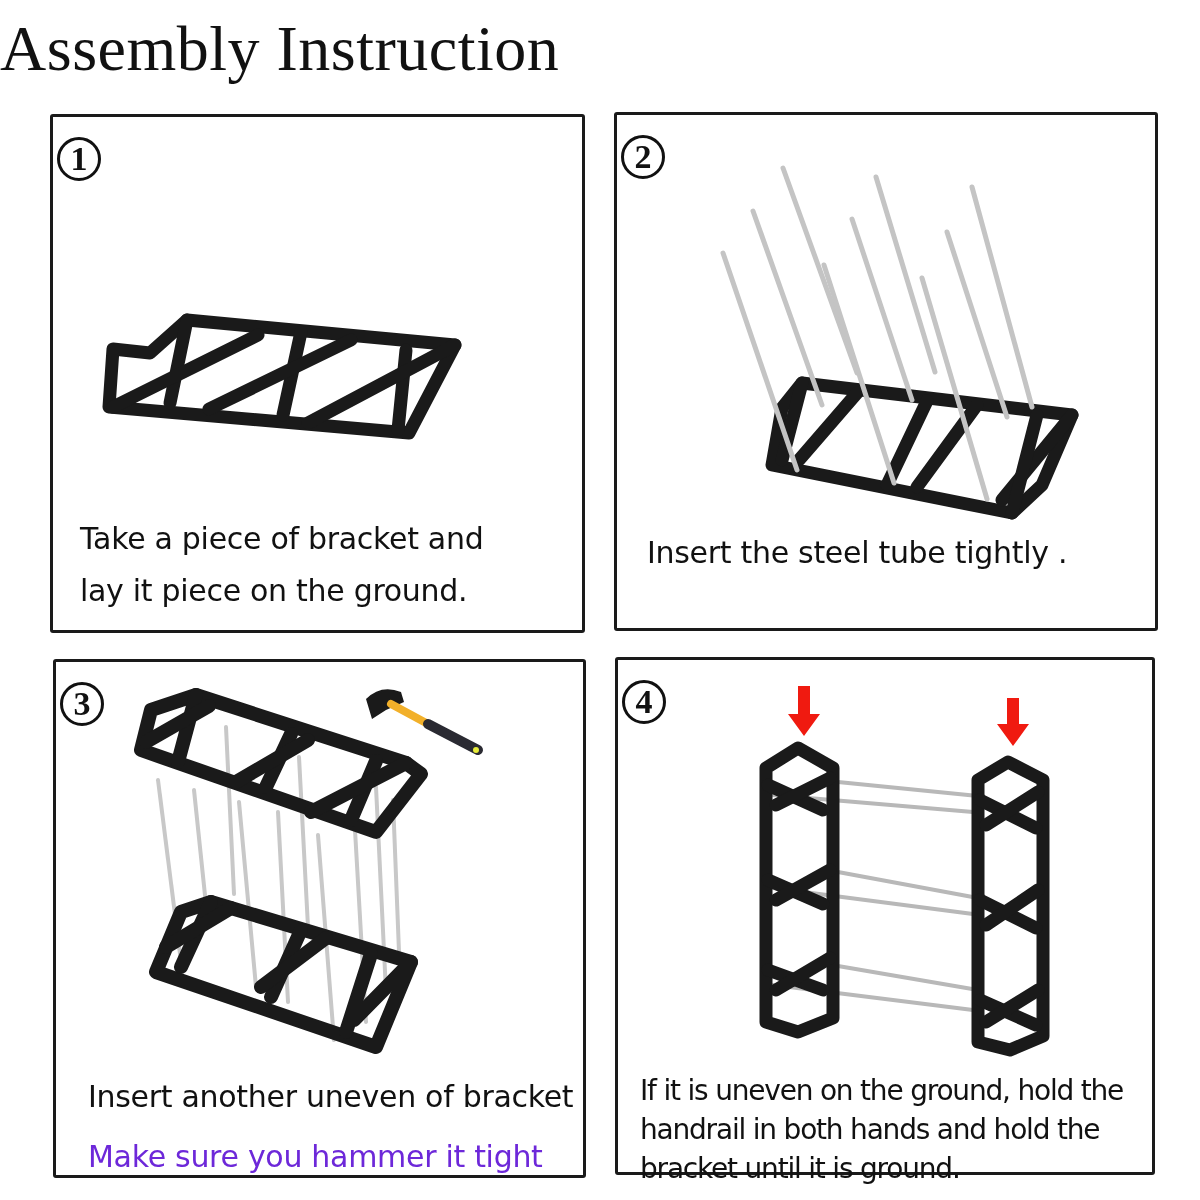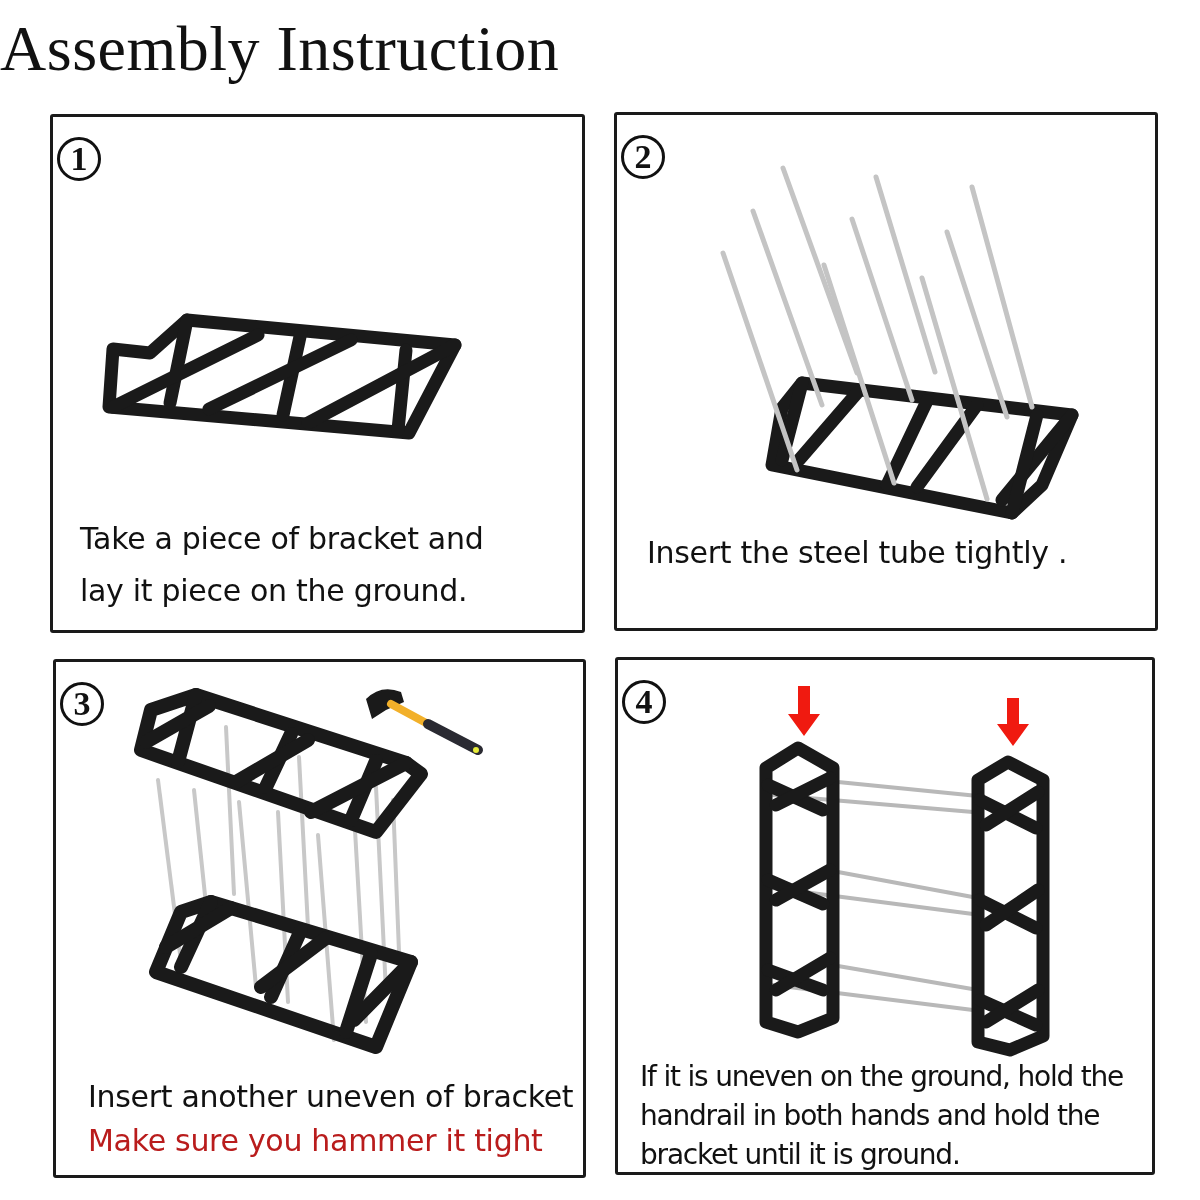--- a/index.html
+++ b/index.html
@@ -5,21 +5,21 @@
   html, body { margin: 0; padding: 0; background: #ffffff; }
   body { width: 1200px; height: 1200px; position: relative; overflow: hidden; font-family: "Liberation Sans", sans-serif; color: #111; }
   .title { position: absolute; left: 0; top: 12px; width: 1140px; text-align: left; font-family: "Liberation Serif", serif; font-size: 64px; color: #111; letter-spacing: 0.5px; }
   .panel { position: absolute; border: 3px solid #1a1a1a; border-radius: 3px; background: #fff; box-sizing: border-box; }
   #p1 { left: 50px; top: 114px; width: 535px; height: 519px; }
   #p2 { left: 614px; top: 112px; width: 544px; height: 519px; }
   #p3 { left: 53px; top: 659px; width: 533px; height: 519px; }
   #p4 { left: 615px; top: 657px; width: 540px; height: 518px; }
   .step-num { position: absolute; left: 4px; top: 20px; width: 44px; height: 44px; border: 3px solid #111; border-radius: 50%; box-sizing: border-box; font-family: "Liberation Serif", serif; font-size: 34px; font-weight: bold; line-height: 38px; text-align: center; }
   .caption { position: absolute; font-family: "DejaVu Sans", sans-serif; font-size: 30px; line-height: 52px; color: #111; white-space: nowrap; letter-spacing: -0.3px; }
-  .caption .red { color: #b91c1c; }
+  .caption .red { color: #6d28d9; margin-top: 16px; }
   svg.art { position: absolute; left: 0; top: 0; }
   .cap4 { font-family: "DejaVu Sans", sans-serif; font-size: 28px; line-height: 39px; letter-spacing: -1.2px; }
 </style>
 </head>
 <body>
 
 <div class="title">Assembly Instruction</div>
 
 <div class="panel" id="p1">
   <div class="step-num">1</div>
@@ -138,18 +138,18 @@
       <line x1="362" y1="240" x2="418" y2="268"></line>
       <line x1="420" y1="230" x2="368" y2="265"></line>
       <line x1="362" y1="340" x2="418" y2="365"></line>
       <line x1="420" y1="330" x2="368" y2="362"></line>
     </g>
     <g fill="#f01a10">
       <path d="M180 26 L192 26 L192 54 L202 54 L186 76 L170 54 L180 54 Z"></path>
       <path d="M389 38 L401 38 L401 64 L411 64 L395 86 L379 64 L389 64 Z"></path>
     </g>
   </svg>
-  <div class="caption cap4" style="left:22px; top:397px;">
+  <div class="caption cap4" style="left:22px; top:411px;">
     <div>If it is uneven on the ground, hold the</div>
     <div>handrail in both hands and hold the</div>
     <div>bracket until it is ground.</div>
   </div>
 </div>
 
 </body></html>

